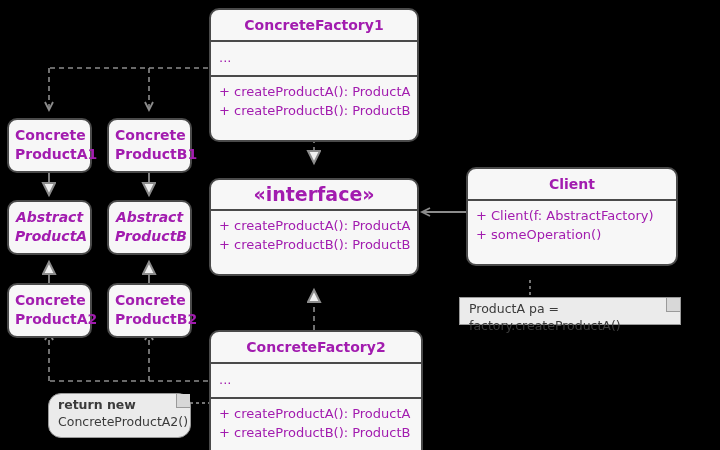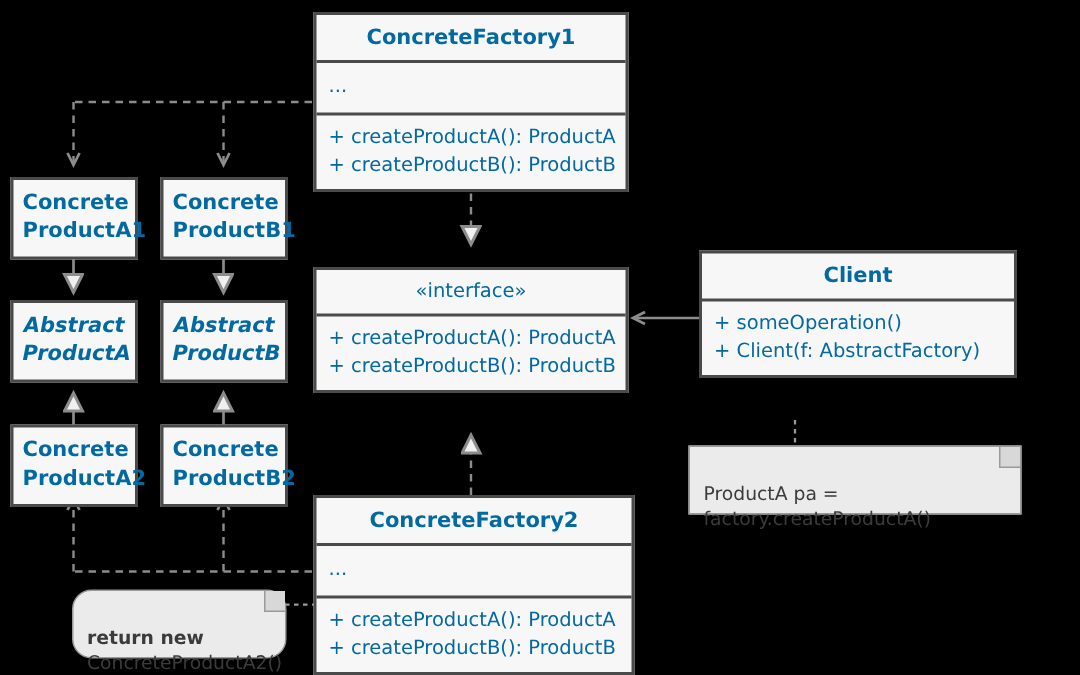--- a/index.html
+++ b/index.html
@@ -15,64 +15,64 @@
     overflow: hidden;
     font-family: "DejaVu Sans", "Liberation Sans", sans-serif;
   }
 
   
   .uml-box {
     position: absolute;
     box-sizing: border-box;
     background: #f7f7f7;
     border: 2px solid #4a4a4a;
-    border-radius: 0;
-    color: #0369a1;
+    border-radius: 10px;
+    color: #a21caf;
   }
   .uml-sect {
     box-sizing: border-box;
     padding: 5px 8px;
     border-bottom: 2px solid #4a4a4a;
   }
   .uml-sect:last-child { border-bottom: none; }
 
   .uml-title {
     text-align: center;
     font-weight: bold;
     font-size: 14px;
     line-height: 18px;
     padding: 6px 6px;
   }
   .uml-title.two-line { line-height: 19px; }
   .stereo {
     display: block;
-    font-weight: normal;
-    font-size: 13px;
+    font-weight: bold;
+    font-size: 19px;
     line-height: 17px;
   }
   .ital { font-style: italic; }
 
   .uml-row {
     font-size: 13px;
     line-height: 19px;
     white-space: nowrap;
   }
-  .uml-sect.members { padding: 5px 8px 6px 8px; }
+  .uml-sect.members { padding: 5px 8px 20px 8px; }
   .uml-sect.dots { padding: 6px 8px 8px 8px; }
 
   
   .note {
     position: absolute;
     box-sizing: border-box;
     background: #ebebeb;
     border: 1px solid #9a9a9a;
     color: #3b3b3b;
     font-size: 12.5px;
     line-height: 17px;
-    padding: 22px 9px;
+    padding: 2px 9px;
   }
   .note .fold {
     position: absolute;
     top: 0;
     right: 0;
     width: 13px;
     height: 13px;
     background: #d8d8d8;
     border-left: 1px solid #9a9a9a;
     border-bottom: 1px solid #9a9a9a;
@@ -177,22 +177,22 @@
     </div>
     <div class="uml-sect members">
       <div class="uml-row">+ createProductA(): ProductA</div>
       <div class="uml-row">+ createProductB(): ProductB</div>
     </div>
   </div>
 
   <div class="uml-box" style="left:466px; top:167px; width:212px;">
     <div class="uml-sect uml-title">Client</div>
     <div class="uml-sect members">
+      <div class="uml-row">+ Client(f: AbstractFactory)</div>
       <div class="uml-row">+ someOperation()</div>
-      <div class="uml-row">+ Client(f: AbstractFactory)</div>
     </div>
   </div>
 
   <div class="uml-box" style="left:7px; top:118px; width:85px; height:55px;">
     <div class="uml-sect uml-title two-line">
       <span>Concrete</span><br>
       <span>ProductA1</span>
     </div>
   </div>
 

